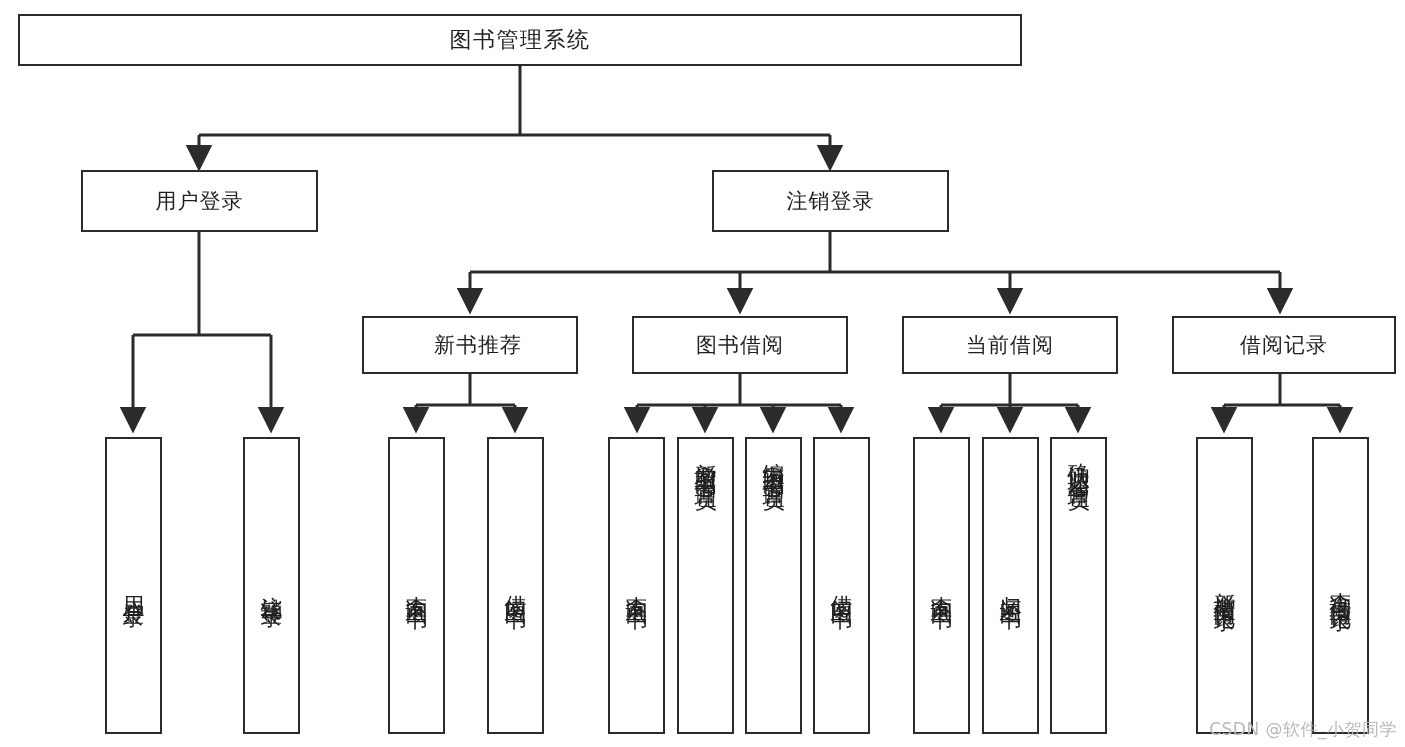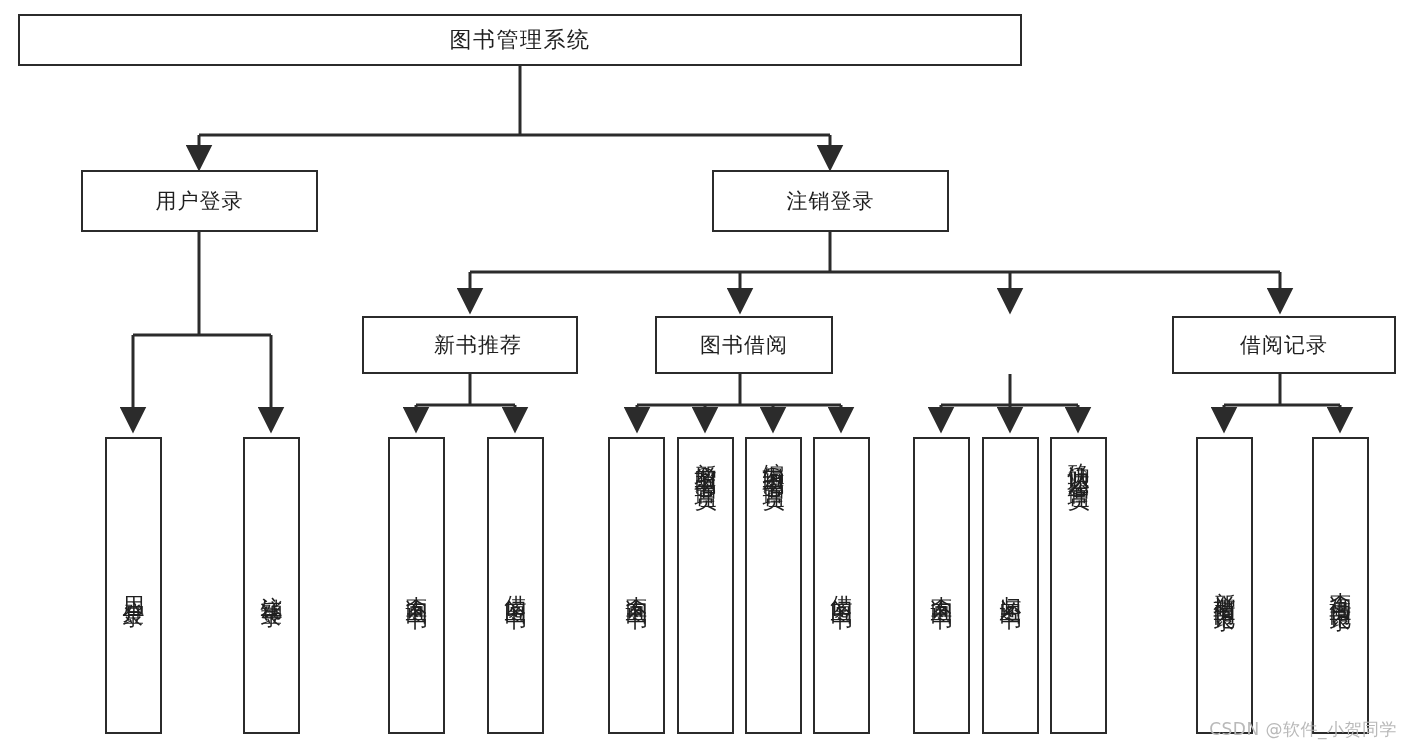--- a/index.html
+++ b/index.html
@@ -133,22 +133,25 @@
   <div class="node horiz" style="left:81px;top:170px;width:237px;height:62px;">
     <span class="label">用户登录</span>
   </div>
   <div class="node horiz" style="left:712px;top:170px;width:237px;height:62px;">
     <span class="label">注销登录</span>
   </div>
 
   <div class="node horiz" style="left:362px;top:316px;width:216px;height:58px;padding-left:16px;">
     <span class="label">新书推荐</span>
   </div>
-  <div class="node horiz" style="left:632px;top:316px;width:178px;height:58px;margin-left:23px;">
+  <div class="node horiz" style="left:632px;top:316px;width:216px;height:58px;">
     <span class="label">图书借阅</span>
+  </div>
+  <div class="node horiz" style="left:902px;top:316px;width:216px;height:58px;">
+    <span class="label">当前借阅</span>
   </div>
   <div class="node horiz" style="left:1172px;top:316px;width:224px;height:58px;">
     <span class="label">借阅记录</span>
   </div>
 
   <div class="node vert mid" style="left:105px;top:437px;width:57px;height:297px;">
     <span class="label">用户登录</span>
   </div>
   <div class="node vert mid" style="left:243px;top:437px;width:57px;height:297px;">
     <span class="label">注销登录</span>

